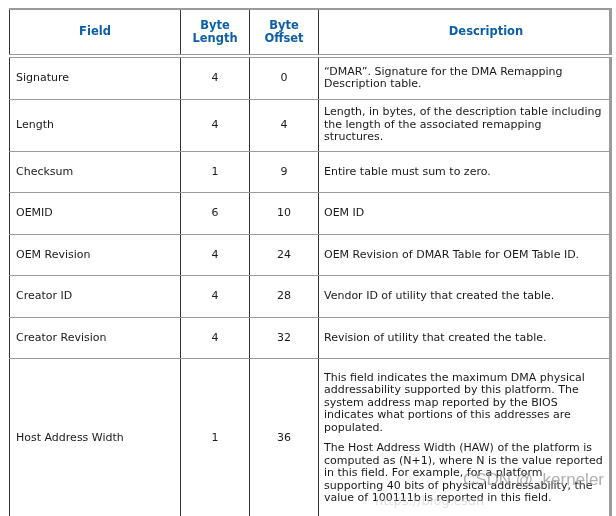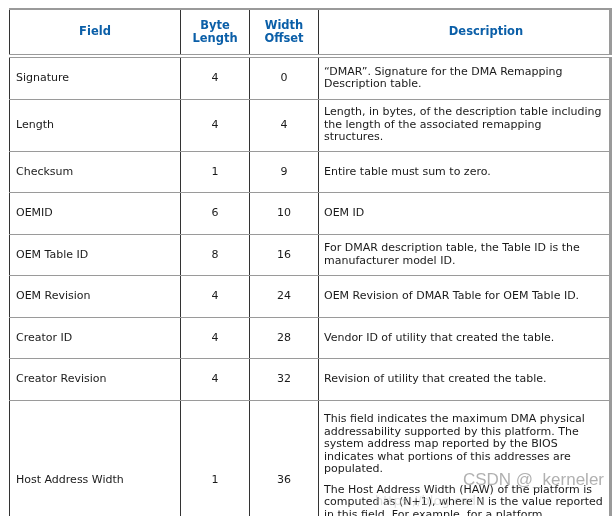--- a/index.html
+++ b/index.html
@@ -99,21 +99,21 @@
     <colgroup>
       <col class="c-field">
         <col class="c-len">
         <col class="c-off">
         <col class="c-desc">
     </colgroup>
     <thead>
       <tr>
         <th>Field</th>
         <th>Byte Length</th>
-        <th>Width Offset</th>
+        <th>Byte Offset</th>
         <th>Description</th>
       </tr>
     </thead>
     <tbody id="table-body">
     <tr style="height: 41px;">
           <td class="field">Signature</td>
           <td class="num">4</td>
           <td class="num">0</td>
           <td class="desc">
             <div class="para">“DMAR”. Signature for the DMA Remapping Description table.</div>
@@ -134,28 +134,20 @@
           <td class="desc">
             <div class="para">Entire table must sum to zero.</div>
           </td>
         </tr>
         <tr style="height: 27px;">
           <td class="field">OEMID</td>
           <td class="num">6</td>
           <td class="num">10</td>
           <td class="desc">
             <div class="para">OEM ID</div>
-          </td>
-        </tr>
-        <tr style="height: 40px;">
-          <td class="field">OEM Table ID</td>
-          <td class="num">8</td>
-          <td class="num">16</td>
-          <td class="desc">
-            <div class="para">For DMAR description table, the Table ID is the manufacturer model ID.</div>
           </td>
         </tr>
         <tr style="height: 27px;">
           <td class="field">OEM Revision</td>
           <td class="num">4</td>
           <td class="num">24</td>
           <td class="desc">
             <div class="para">OEM Revision of DMAR Table for OEM Table ID.</div>
           </td>
         </tr>

